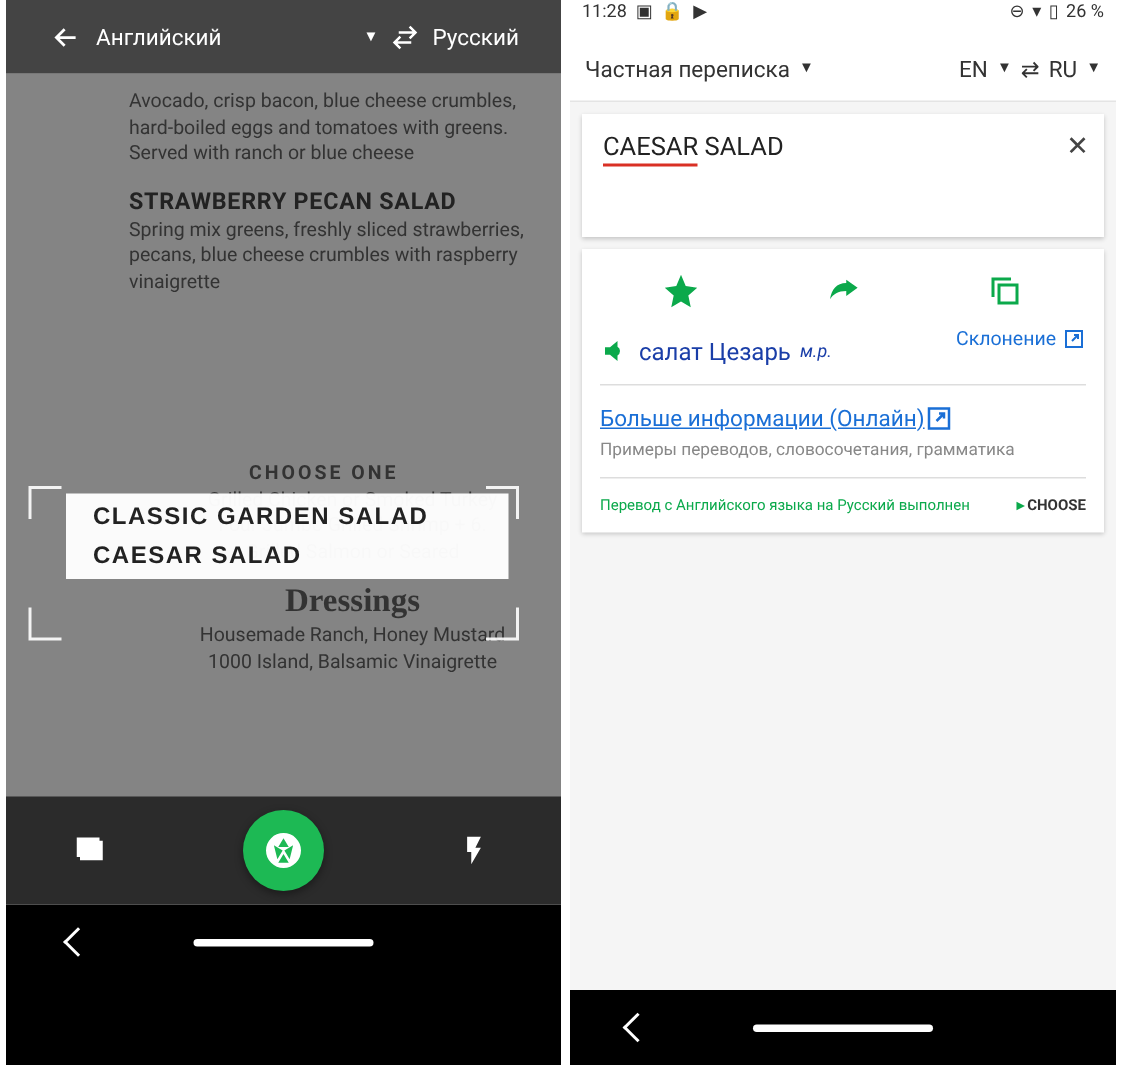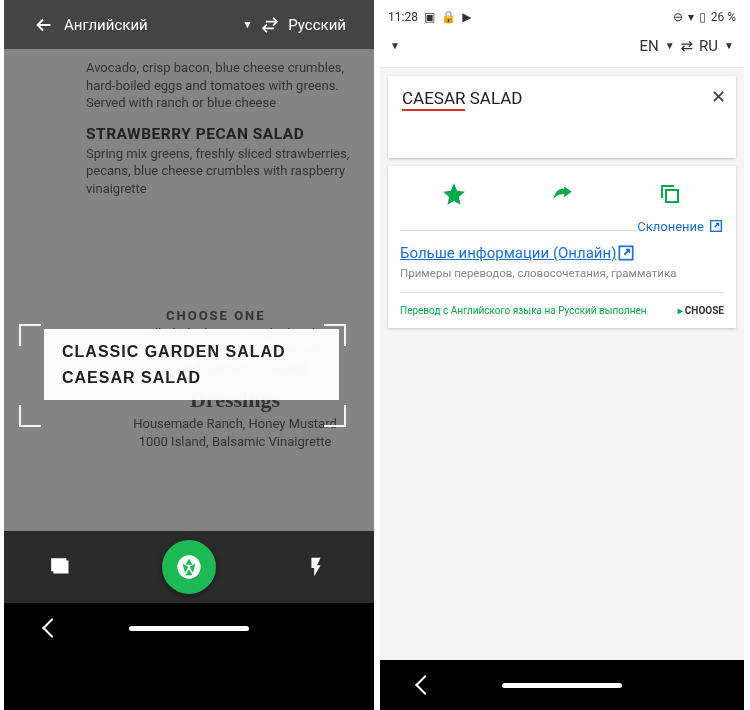--- a/index.html
+++ b/index.html
@@ -17,39 +17,39 @@
 
   .camview { position: relative; height: 554px; background: #555; }
   .bg-menu { position:absolute; inset:0; background:#f3f3f3; filter: blur(0px); }
   .overlay-dim { position:absolute; inset:0; background:rgba(40,40,40,0.55); }
   .menu-text { position:absolute; left:82px; right:20px; top:10px; color:#333; font-size:13px; line-height:1.35; }
   .menu-text .item-head { font-weight:700; font-size:15.5px; letter-spacing:0.5px; color:#222; margin-top:12px; }
   .menu-text .cursive { font-family: cursive; font-size:22px; font-weight:600; }
   .menu-text .choose { font-size:13px; letter-spacing:2px; font-weight:700; margin-top:10px; text-align:left; margin-left:80px; }
   .menu-text .center { text-align:center; margin-left:30px; }
 
-  .highlight-box { position:absolute; left:40px; width:295px; top:280px; height:71px; background:rgba(255,255,255,0.97); padding:8px 18px; display:flex; flex-direction:column; justify-content:center; }
+  .highlight-box { position:absolute; left:40px; width:295px; top:280px; height:57px; background:rgba(255,255,255,0.97); padding:8px 18px; display:flex; flex-direction:column; justify-content:center; }
   .highlight-box .h-line { font-family: 'Arial Black', Arial, sans-serif; font-weight:800; font-size:16px; letter-spacing:1px; color:#222; }
   .corner { position:absolute; width:22px; height:22px; border:2px solid rgba(255,255,255,0.9); }
   .corner.tl { border-right:none; border-bottom:none; }
   .corner.tr { border-left:none; border-bottom:none; }
   .corner.bl { border-right:none; border-top:none; }
   .corner.br { border-left:none; border-top:none; }
 
   .cam-controls { position:absolute; bottom:0; left:0; right:0; height:72px; background:#2b2b2b; display:flex; align-items:center; justify-content:space-around; }
   .cam-controls .ic { width:30px; height:30px; color:#fff; display:flex; align-items:center; justify-content:center; }
   .shutter { width:54px; height:54px; border-radius:50%; background:#1db954; display:flex; align-items:center; justify-content:center; color:#fff; box-shadow:0 2px 6px rgba(0,0,0,0.4); }
 
   .navbar { height: 50px; background:#000; display:flex; align-items:center; justify-content:center; gap:70px; }
   .nav-pill { width:120px; height:5px; border-radius:3px; background:#fff; }
   .nav-back { width:14px; height:14px; border-left:2px solid #fff; border-bottom:2px solid #fff; transform:rotate(45deg); }
 
   
   .phone-right { background:#f5f5f5; }
-  .status { height:24px; background:#fff; color:#333; display:flex; align-items:flex-end; padding:0 8px; font-size:12px; gap:6px; }
+  .status { height:24px; background:#fff; color:#333; display:flex; align-items:flex-start; padding:0 8px; font-size:12px; gap:6px; }
   .status .right-icons { margin-left:auto; display:flex; align-items:center; gap:5px; font-size:12px; }
   .lang-bar { height:44px; background:#fff; display:flex; align-items:center; padding:0 10px; font-size:15px; color:#333; gap:6px; border-bottom:1px solid #e4e4e4; }
   .lang-bar .tri-down { font-size:10px;}
   .lang-bar .sep { flex:1; }
 
   .input-card { margin:8px; background:#fff; box-shadow:0 1px 3px rgba(0,0,0,0.2); padding:12px 14px; min-height:82px; position:relative; }
   .input-card .title-line { font-size:17px; color:#222; }
   .underline-red { border-bottom:2px solid #d93025; padding-bottom:1px; }
   .input-card .close { position:absolute; right:10px; top:10px; font-size:18px; color:#444; cursor:pointer; }
 
@@ -159,20 +159,21 @@
     <span>▶</span>
     <div class="right-icons">
       <span>⊖</span>
       <span>▾</span>
       <span>▯</span>
       <span>26 %</span>
     </div>
   </div>
 
   <div class="lang-bar">
+    <span>Частная переписка</span>
     <span class="tri-down">▼</span>
     <div class="sep"></div>
     <span>EN</span>
     <span class="tri-down">▼</span>
     <span>⇄</span>
     <span>RU</span>
     <span class="tri-down">▼</span>
   </div>
 
   <div class="input-card">
@@ -206,20 +207,29 @@
     <div>
       <span class="decl">
         <span>Склонение</span>
         <svg width="16" height="16" viewBox="0 0 24 24" fill="none" stroke="#1a6fd6" stroke-width="2">
             <rect x="4" y="4" width="16" height="16"></rect>
             <path d="M10 14l6-6M12 8h4v4"></path>
           </svg>
       </span>
     </div>
 
+    <div class="trans-line">
+      <span class="speaker">
+        <svg width="20" height="20" viewBox="0 0 24 24" fill="#0ba94b">
+            <path d="M4 9v6h4l6 5V4L8 9H4zm12 3a4 4 0 00-2-3.5v7A4 4 0 0016 12z"></path>
+          </svg>
+      </span>
+      <span class="translation">салат Цезарь</span>
+      <span class="gram">м.р.</span>
+    </div>
 
     <hr class="hr">
 
     <div class="more-info">
       <span>Больше информации (Онлайн)</span>
       <svg width="20" height="20" viewBox="0 0 24 24" fill="none" stroke="#1a6fd6" stroke-width="2">
           <rect x="4" y="4" width="16" height="16"></rect>
           <path d="M10 14l6-6M12 8h4v4"></path>
         </svg>
     </div>

